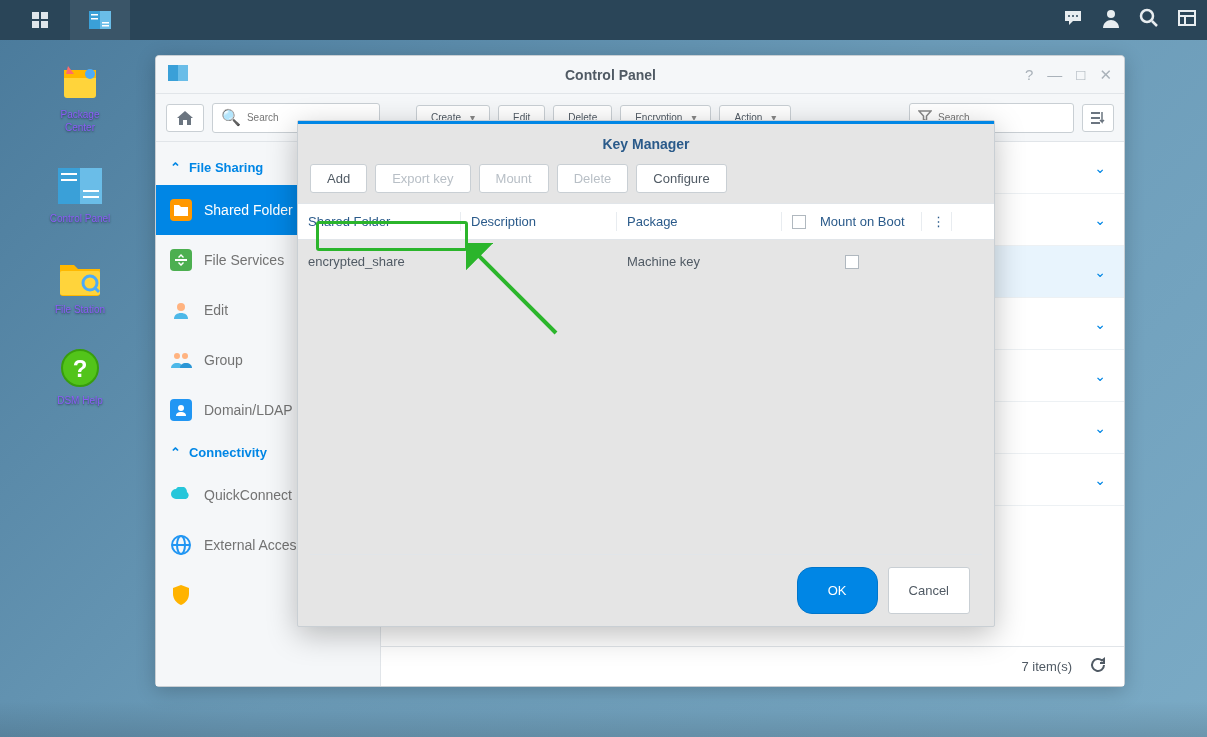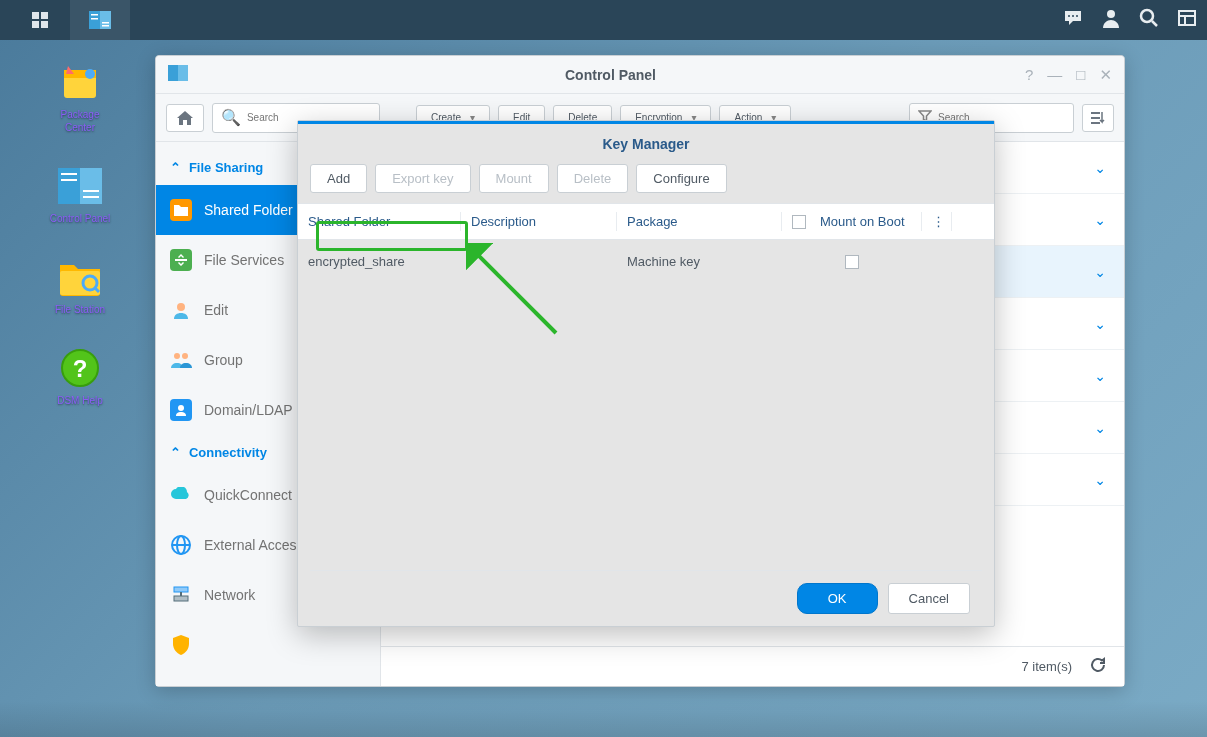--- a/index.html
+++ b/index.html
@@ -61,21 +61,21 @@
 .modal-table { flex:1; overflow:auto; }
 .modal-table-header { display:flex; background:#fff; border-top:1px solid #e1e5e9; border-bottom:1px solid #e1e5e9; padding:8px 0;}
 .modal-table-header .col { padding:2px 10px; font-size:13px; color:#2a5a8a; border-right:1px solid #e8ecf0;}
 .col-sf { width:163px;} .col-desc{width:156px;} .col-cyp{width:165px;} .col-mnt{width:140px; display:flex; align-items:center; gap:14px;} .col-menu{width:30px; text-align:center; border-right:none;}
 .modal-row { display:flex; padding:8px 0; font-size:13px; color:#505a64;}
 .modal-row .cell { padding: 6px 10px;}
 .highlight-box { position:absolute; border:3px solid #2bb52b; border-radius:3px; pointer-events:none;}
 .arrow-svg { position:absolute; pointer-events:none;}
 
 .modal-footer { border-top:1px solid #e1e5e9; padding:12px; display:flex; justify-content:flex-end; gap:10px; margin:0 12px;}
-.modal-footer .ok { background:#0086e5; color:#fff; border:1px solid #0076cc; border-radius:10px; padding:7px 30px; font-size:13px; cursor:pointer;}
+.modal-footer .ok { background:#0086e5; color:#fff; border:1px solid #0076cc; border-radius:15px; padding:15px 30px; font-size:13px; cursor:pointer;}
 .modal-footer .cancel { background:#fff; border:1px solid #c9cfd4; border-radius:3px; padding:7px 20px; font-size:13px; color:#505a64; cursor:pointer;}
 
 .chk { width:14px; height:14px; border:1px solid #b0b8bf; display:inline-block; background:#fff;}
 
 .caret-down::after { content:"▾"; margin-left:4px; font-size:10px; color:#888;}
 
 
 .btm-shadow { position:absolute; bottom:0; left:0; right:0; height:36px; background:linear-gradient(to bottom, rgba(0,0,0,0), rgba(0,0,0,.12)); pointer-events:none;}
 </style>
 </head>
@@ -294,30 +294,20 @@
             <svg width="20" height="20" viewBox="0 0 20 20" fill="#2196f3">
               <circle cx="10" cy="10" r="9" fill="none" stroke="#2196f3" stroke-width="2"></circle>
               <ellipse cx="10" cy="10" rx="4" ry="9" fill="none" stroke="#2196f3" stroke-width="2"></ellipse>
               <line x1="1" y1="10" x2="19" y2="10" stroke="#2196f3" stroke-width="2"></line>
             </svg>
           </div>
           <span>External Access</span>
         </div>
       <div class="side-item">
           <div class="si-icon">
-            <svg width="20" height="18" viewBox="0 0 20 18">
-              <rect x="3" y="1" width="14" height="5" fill="#90caf9" stroke="#2196f3"></rect>
-              <rect x="3" y="10" width="14" height="5" fill="#b0bec5" stroke="#546e7a"></rect>
-              <line x1="10" y1="6" x2="10" y2="10" stroke="#546e7a" stroke-width="2"></line>
-            </svg>
-          </div>
-          <span>Network</span>
-        </div>
-      <div class="side-item">
-          <div class="si-icon">
             <svg width="18" height="20" viewBox="0 0 18 20" fill="#ffb300">
               <path d="M9 0l8 3v6c0 5-3.5 9-8 11-4.5-2-8-6-8-11V3z"></path>
             </svg>
           </div>
         </div>
     </div>
     <div class="main-area">
       <div class="bg-rows">
         <div class="r">
             <span class="row-chevron" style="top:18px">⌄</span>

